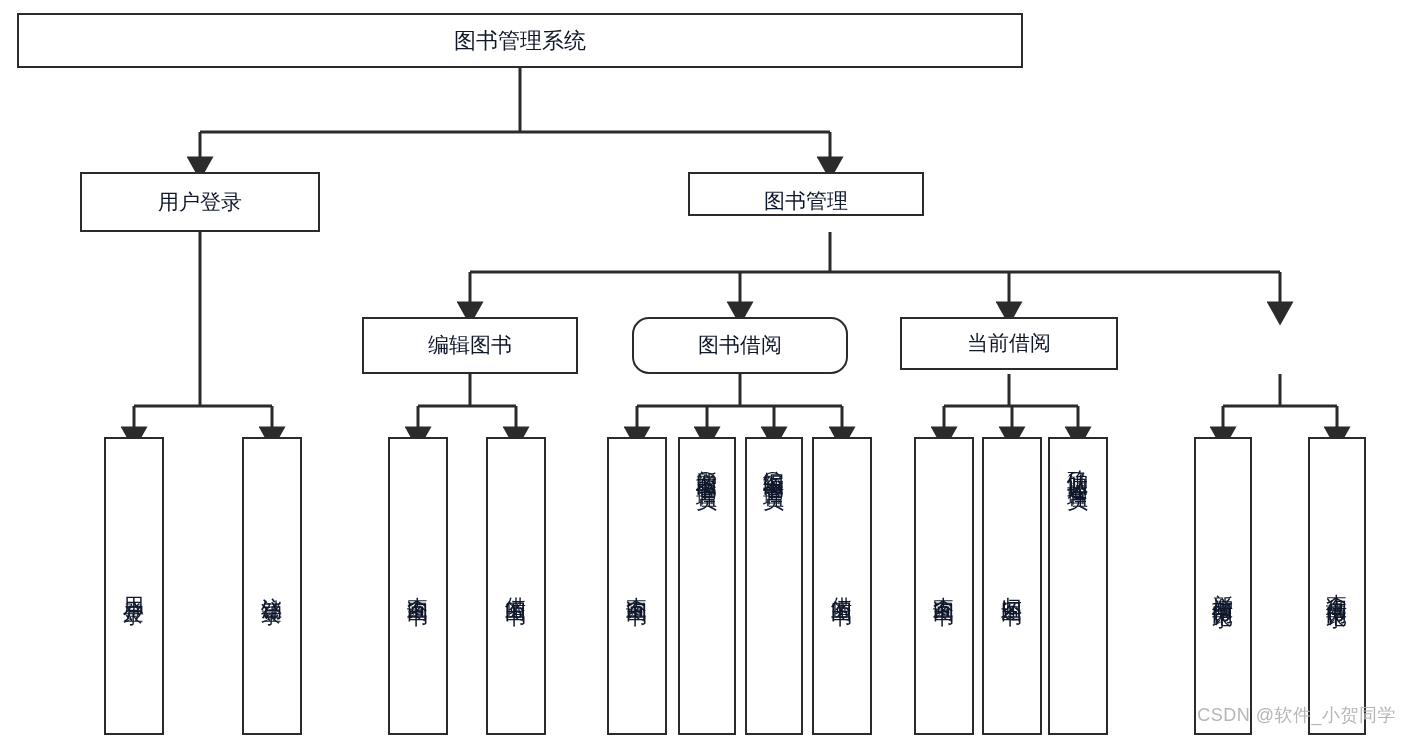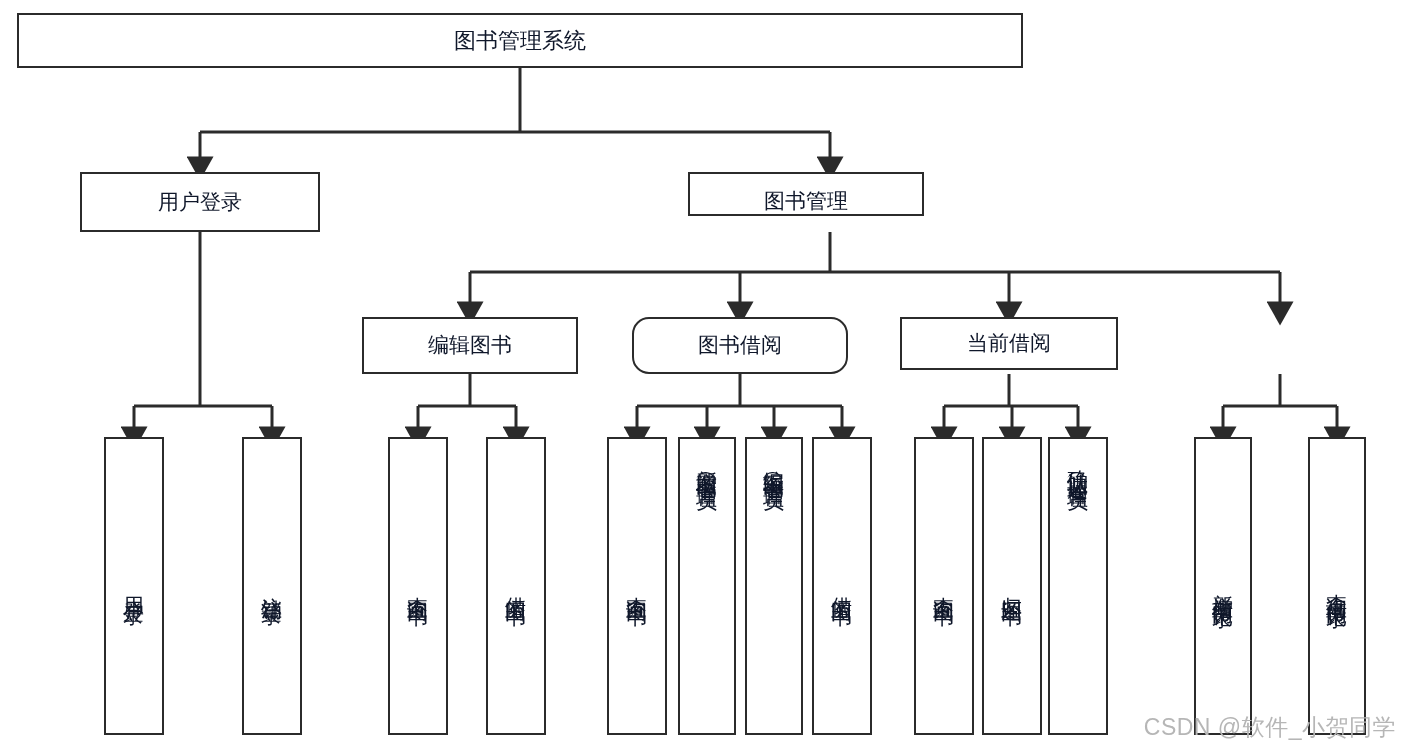--- a/index.html
+++ b/index.html
@@ -58,22 +58,22 @@
     letter-spacing: 3px;
     line-height: 1;
   }
   .node.vertical.centered {
     align-items: center;
     padding-top: 0;
   }
   #watermark {
     position: absolute;
     right: 9px;
-    bottom: 4px;
-    font-size: 23px;
+    bottom: 20px;
+    font-size: 18px;
     color: #b6b6b6;
     letter-spacing: 0.5px;
     white-space: nowrap;
   }
 </style>
 </head>
 <body>
 
 <div id="diagram-canvas">
 

